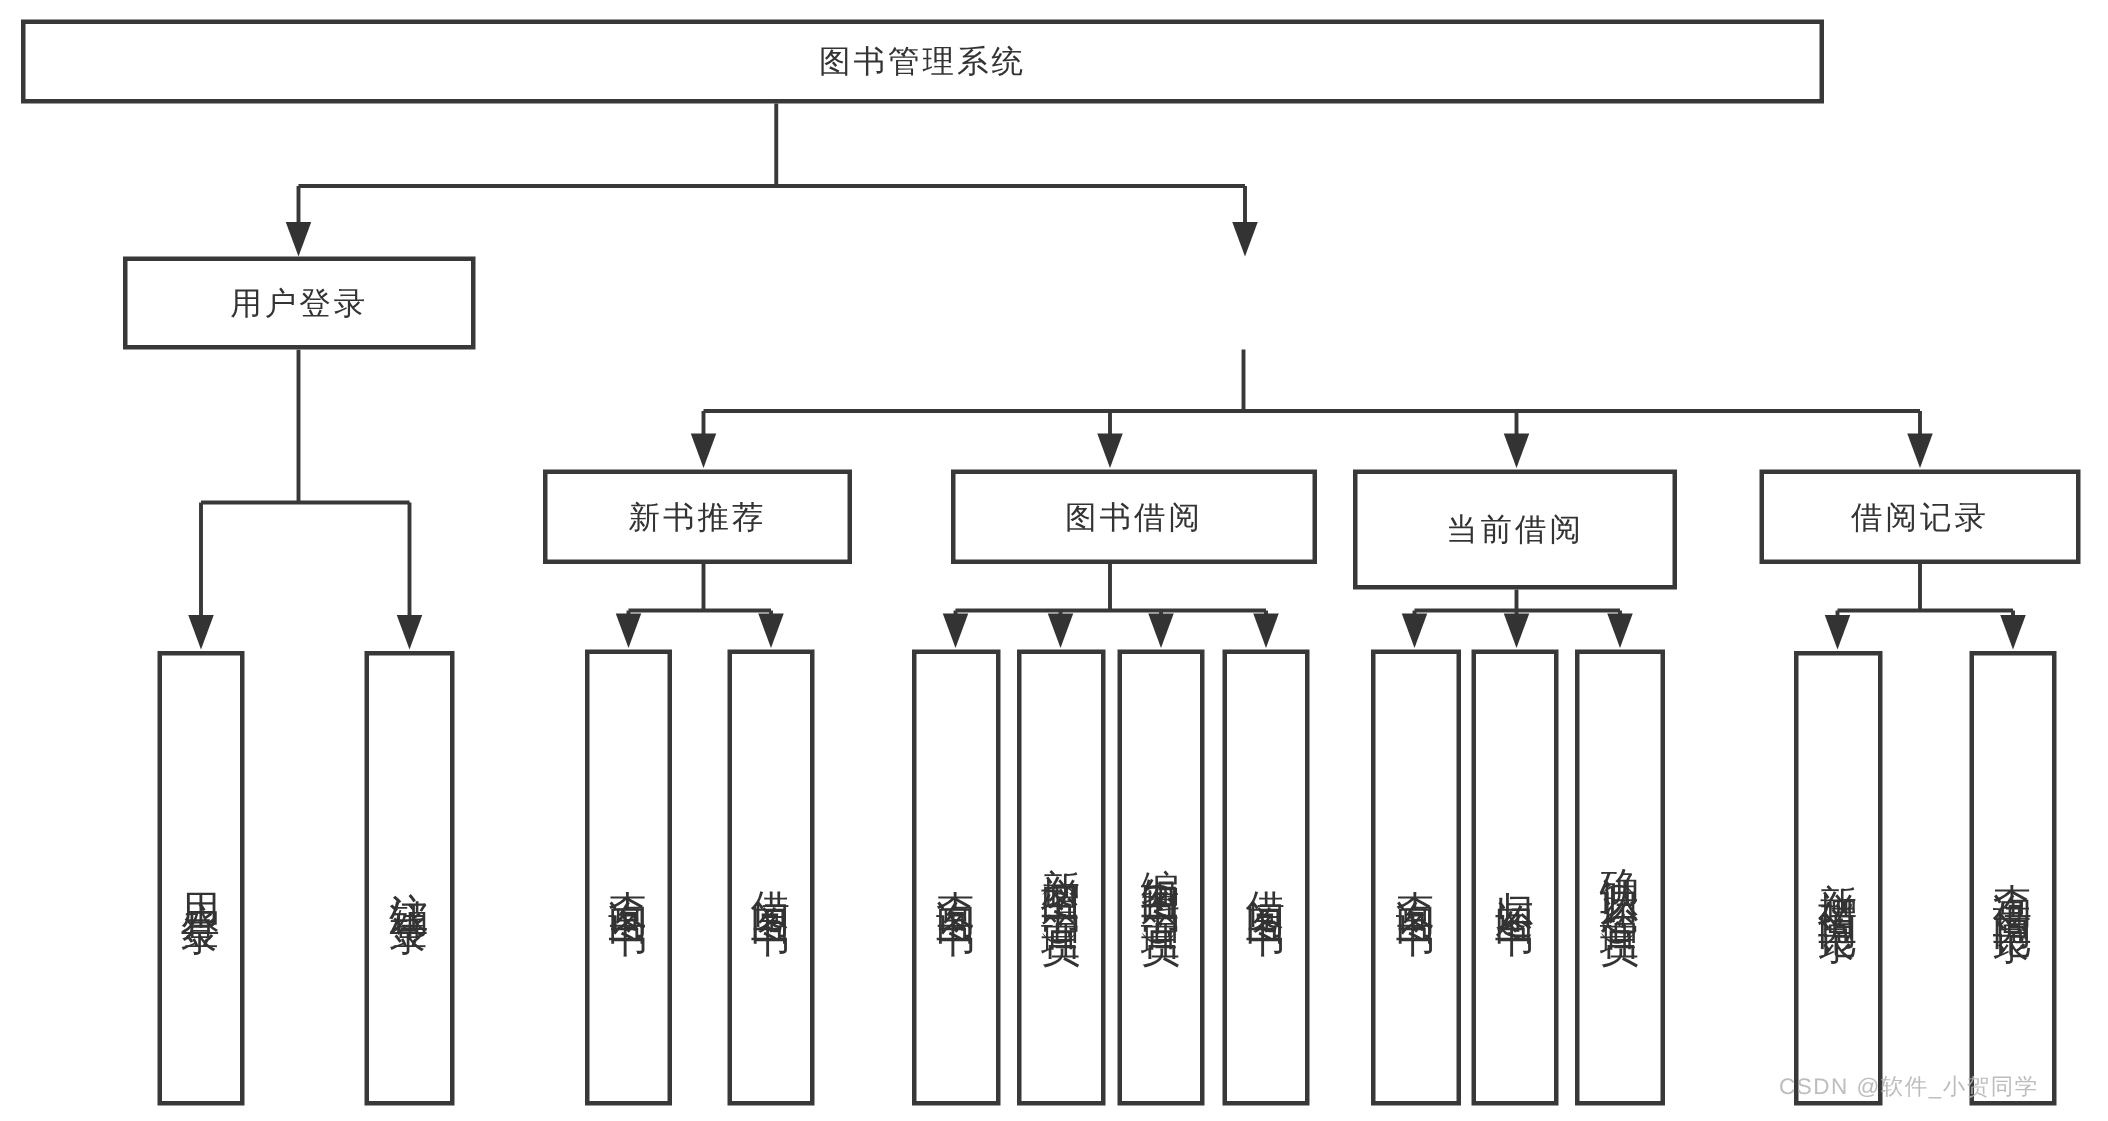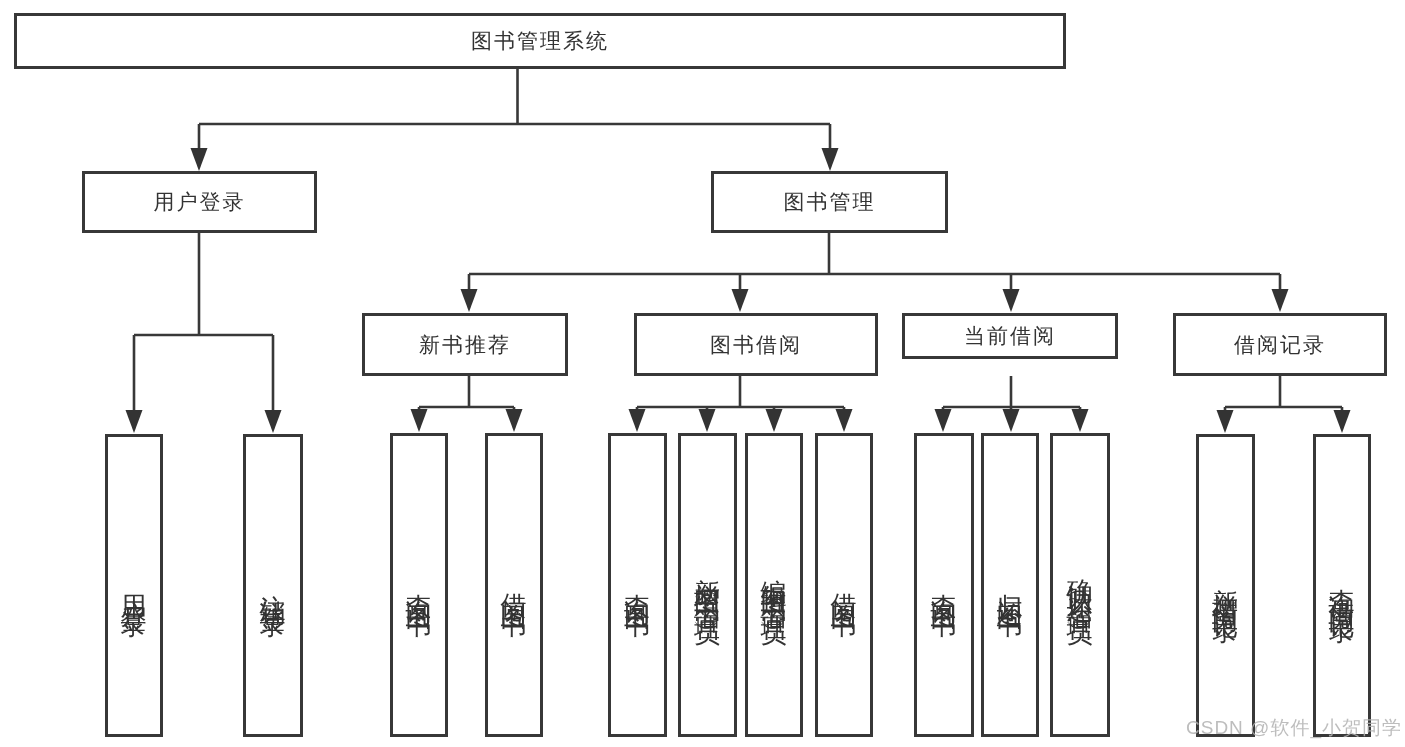--- a/index.html
+++ b/index.html
@@ -35,21 +35,21 @@
   .vtext {
     writing-mode: vertical-rl;
     font-size: 26px;
     letter-spacing: 6px;
     line-height: 1;
   }
   .watermark {
     position: absolute;
     left: 1186px;
     top: 715px;
-    font-size: 19px;
+    font-size: 15px;
     color: rgba(178, 178, 178, 0.85);
     letter-spacing: 1px;
     white-space: nowrap;
     z-index: 5;
   }
   path.conn { stroke: #383838; stroke-width: 2.6; fill: none; }
   polygon.arrow { fill: #333333; stroke: none; }
 </style>
 </head>
 <body>
@@ -85,38 +85,35 @@
     <path class="conn" d="M1011 376 V407 M943 407 H1080 M943 407 V410 M1011 407 V410 M1080 407 V410"></path>
     <polygon class="arrow" points="934.5,409 951.5,409 943,432"></polygon>
     <polygon class="arrow" points="1002.5,409 1019.5,409 1011,432"></polygon>
     <polygon class="arrow" points="1071.5,409 1088.5,409 1080,432"></polygon>
 
     <path class="conn" d="M1280 376 V407 M1225 407 H1342 M1225 407 V411 M1342 407 V411"></path>
     <polygon class="arrow" points="1216.5,410 1233.5,410 1225,433"></polygon>
     <polygon class="arrow" points="1333.5,410 1350.5,410 1342,433"></polygon>
   </svg>
 
-  <div class="node" style="left:14px;top:13px;width:1052px;height:56px">
+  <div class="node" style="left:14px;top:13px;width:1202px;height:56px">
     <span class="hlabel">图书管理系统</span>
   </div>
 
   <div class="node" style="left:82px;top:171px;width:235px;height:62px">
     <span class="hlabel">用户登录</span>
-  </div>
-  <div class="node" style="left:711px;top:171px;width:237px;height:62px">
-    <span class="hlabel">图书管理</span>
   </div>
 
   <div class="node" style="left:362px;top:313px;width:206px;height:63px">
     <span class="hlabel">新书推荐</span>
   </div>
   <div class="node" style="left:634px;top:313px;width:244px;height:63px">
     <span class="hlabel">图书借阅</span>
   </div>
-  <div class="node" style="left:902px;top:313px;width:216px;height:46px">
+  <div class="node" style="left:902px;top:313px;width:216px;height:80px">
     <span class="hlabel">当前借阅</span>
   </div>
   <div class="node" style="left:1173px;top:313px;width:214px;height:63px">
     <span class="hlabel">借阅记录</span>
   </div>
 
   <div class="node" style="left:105px;top:434px;width:58px;height:303px">
     <span class="vtext">用户登录</span>
   </div>
   <div class="node" style="left:243px;top:434px;width:60px;height:303px">

